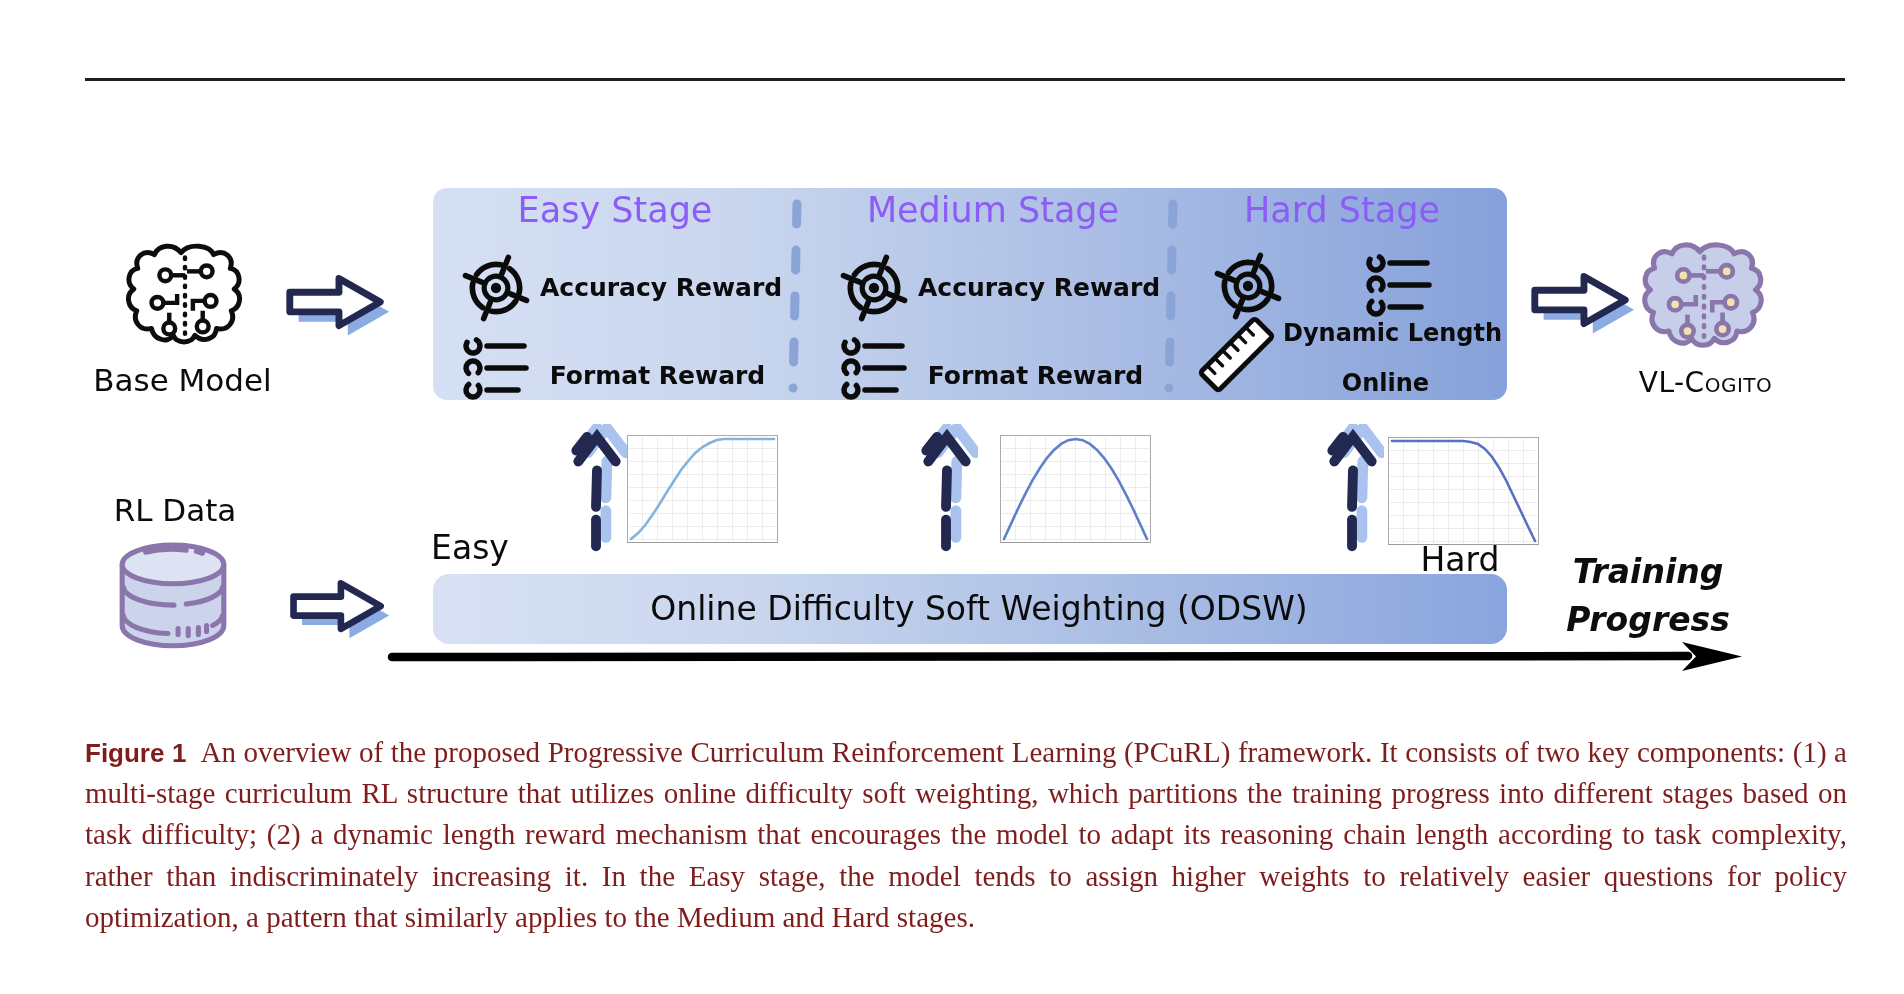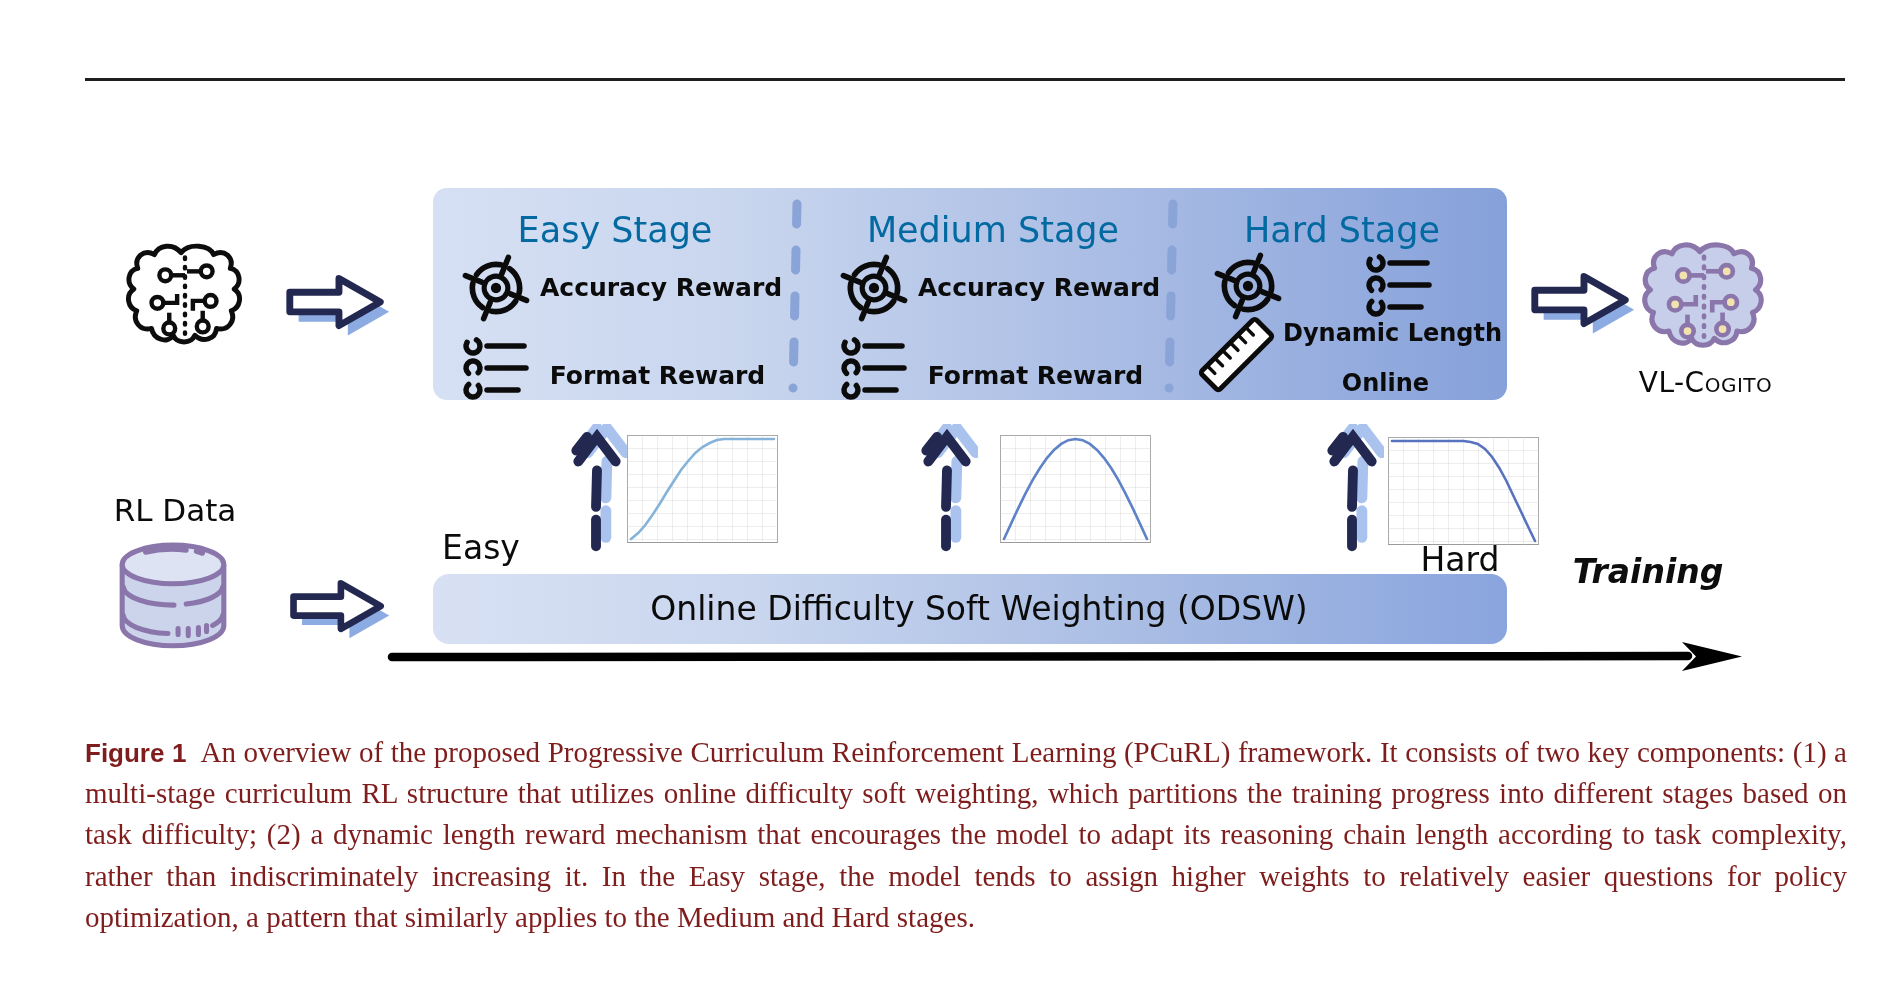--- a/index.html
+++ b/index.html
@@ -10,21 +10,21 @@
   .center{text-align:center;}
   
   .top-rule{left:85px;top:78px;width:1760px;height:3px;background:#1f1f1f;}
   
   .stage-box{left:433px;top:188px;width:1074px;height:212px;border-radius:14px;
      background:linear-gradient(90deg,#d6e0f4 0%,#c9d6ee 28%,#a9bce4 64%,#86a1da 100%);}
   .odsw-bar{left:433px;top:574px;width:1074px;height:70px;border-radius:16px;
      background:linear-gradient(90deg,#d8e1f4 0%,#c9d6ee 30%,#a7bbe3 68%,#8aa5de 100%);}
   .odsw-text{left:442px;top:574px;width:1074px;height:70px;line-height:70px;
      font-size:33px;text-align:center;color:#0b0b0b;}
-  .stage-title{top:210px;width:300px;font-size:35px;text-align:center;color:#0369a1;}
+  .stage-title{top:190px;width:300px;font-size:35px;text-align:center;color:#8b5cf6;}
   .reward-label{font-size:25px;font-weight:bold;color:#0b0b0b;}
   .side-label{font-size:31px;color:#0b0b0b;}
   .axis-label{font-size:33px;color:#0b0b0b;}
   .vl-label{font-size:28px;font-variant:small-caps;letter-spacing:.5px;}
   .train-label{font-size:33px;font-style:italic;line-height:48px;text-align:center;font-weight:bold;}
   
   .caption{position:absolute;left:85px;top:703px;width:1762px;
      font-family:"Liberation Serif",serif;font-size:29px;line-height:1.42;
      text-align:justify;color:#7f1d1d;}
   .figlabel{font-family:"Liberation Sans",sans-serif;font-weight:bold;font-size:26px;
@@ -54,20 +54,21 @@
     </g>
     <g stroke="#0d0d0d" stroke-width="4.5" fill="#ffffff">
       <circle cx="44" cy="38" r="6"></circle>
         <circle cx="86" cy="34" r="6"></circle>
       <circle cx="36" cy="66" r="6"></circle>
         <circle cx="90" cy="64" r="6"></circle>
       <circle cx="48" cy="92" r="6"></circle>
         <circle cx="82" cy="90" r="6"></circle>
     </g>
   </svg>
+  <div class="t side-label center" style="left:70px;top:362px;width:225px">Base Model</div>
 
   <svg class="abs" style="left:278px;top:266px" width="118" height="76" viewBox="0 0 120 76">
     <polygon points="21,36 71,36 71,22 113,46 71,70 71,56 21,56" fill="#8cabe2"></polygon>
     <path d="M12,26 H62 V12 L104,36 L62,60 V46 H12 Z" fill="#ffffff" stroke="#232850" stroke-width="7" stroke-linejoin="round" stroke-linecap="round"></path>
   </svg>
 
   <div class="t side-label center" style="left:85px;top:492px;width:180px">RL Data</div>
   <svg class="abs" style="left:111px;top:538px" width="124" height="122" viewBox="0 0 122 120">
     <path d="M11,26 V86 A50,20 0 0 0 111,86 V26" fill="#ccd4ec" stroke="#8b76ab" stroke-width="5"></path>
     <ellipse cx="61" cy="26" rx="50" ry="19" fill="#dde3f3" stroke="#8b76ab" stroke-width="5"></ellipse>
@@ -256,32 +257,33 @@
     <defs>
         <pattern id="grid3" width="15" height="13" patternUnits="userSpaceOnUse">
       <path d="M15,0 H0 V13" fill="none" stroke="#dcdcdc" stroke-width="1"></path>
         </pattern>
       </defs>
     <rect x="0.5" y="0.5" width="150" height="107" fill="#ffffff" stroke="#9a9a9a"></rect>
     <rect x="0.5" y="0.5" width="150" height="107" fill="url(#grid3)"></rect>
     <polyline fill="none" stroke-width="2.6" stroke-linecap="round" stroke="#5872bf" points="4.0,4.0 11.2,4.0 18.3,4.0 25.4,4.0 32.6,4.0 39.8,4.0 46.9,4.0 54.0,4.0 61.2,4.0 68.3,4.0 75.5,4.0 82.7,5.0 89.8,7.0 97.0,12.0 104.1,20.0 111.3,31.0 118.4,44.0 125.5,59.0 132.7,74.0 139.8,89.0 147.0,104.0"></polyline>
   </svg>
 
-  <div class="t axis-label center" style="left:426px;top:528px;width:110px">Easy</div>
+  <div class="t axis-label center" style="left:415px;top:528px;width:110px">Easy</div>
   <div class="t axis-label center" style="left:1405px;top:540px;width:110px">Hard</div>
 
   <div class="abs odsw-bar"></div>
   <div class="t odsw-text">Online Difficulty Soft Weighting (ODSW)</div>
 
   <svg class="abs" style="left:386px;top:637px" width="1362" height="40" viewBox="0 0 1362 40">
     <line x1="6" y1="20" x2="1302" y2="19" stroke="#000000" stroke-width="8.5" stroke-linecap="round"></line>
     <polygon points="1296,5 1356,19.5 1296,34 1310,19.5" fill="#000000"></polygon>
   </svg>
   <div class="abs train-label" style="left:1538px;top:548px;width:220px">
     <div>Training</div>
+    <div>Progress</div>
   </div>
 
   <svg class="abs" style="left:1523px;top:264px" width="118" height="76" viewBox="0 0 120 76">
     <polygon points="21,36 71,36 71,22 113,46 71,70 71,56 21,56" fill="#8cabe2"></polygon>
     <path d="M12,26 H62 V12 L104,36 L62,60 V46 H12 Z" fill="#ffffff" stroke="#232850" stroke-width="7" stroke-linejoin="round" stroke-linecap="round"></path>
   </svg>
   <svg class="abs" style="left:1638px;top:224px" width="132" height="142" viewBox="0 0 128 114">
     <path d="M60,15 C52,5 37,7 33,17 C22,11 12,20 16,31 C6,33 4,46 12,52 C3,58 6,71 15,74
              C10,85 19,95 30,92 C32,103 46,108 52,99 C56,108 70,108 74,99 C82,107 95,103 96,92
              C107,95 116,85 111,74 C120,71 123,58 114,52 C122,46 120,33 110,31 C114,20 104,11 93,17

